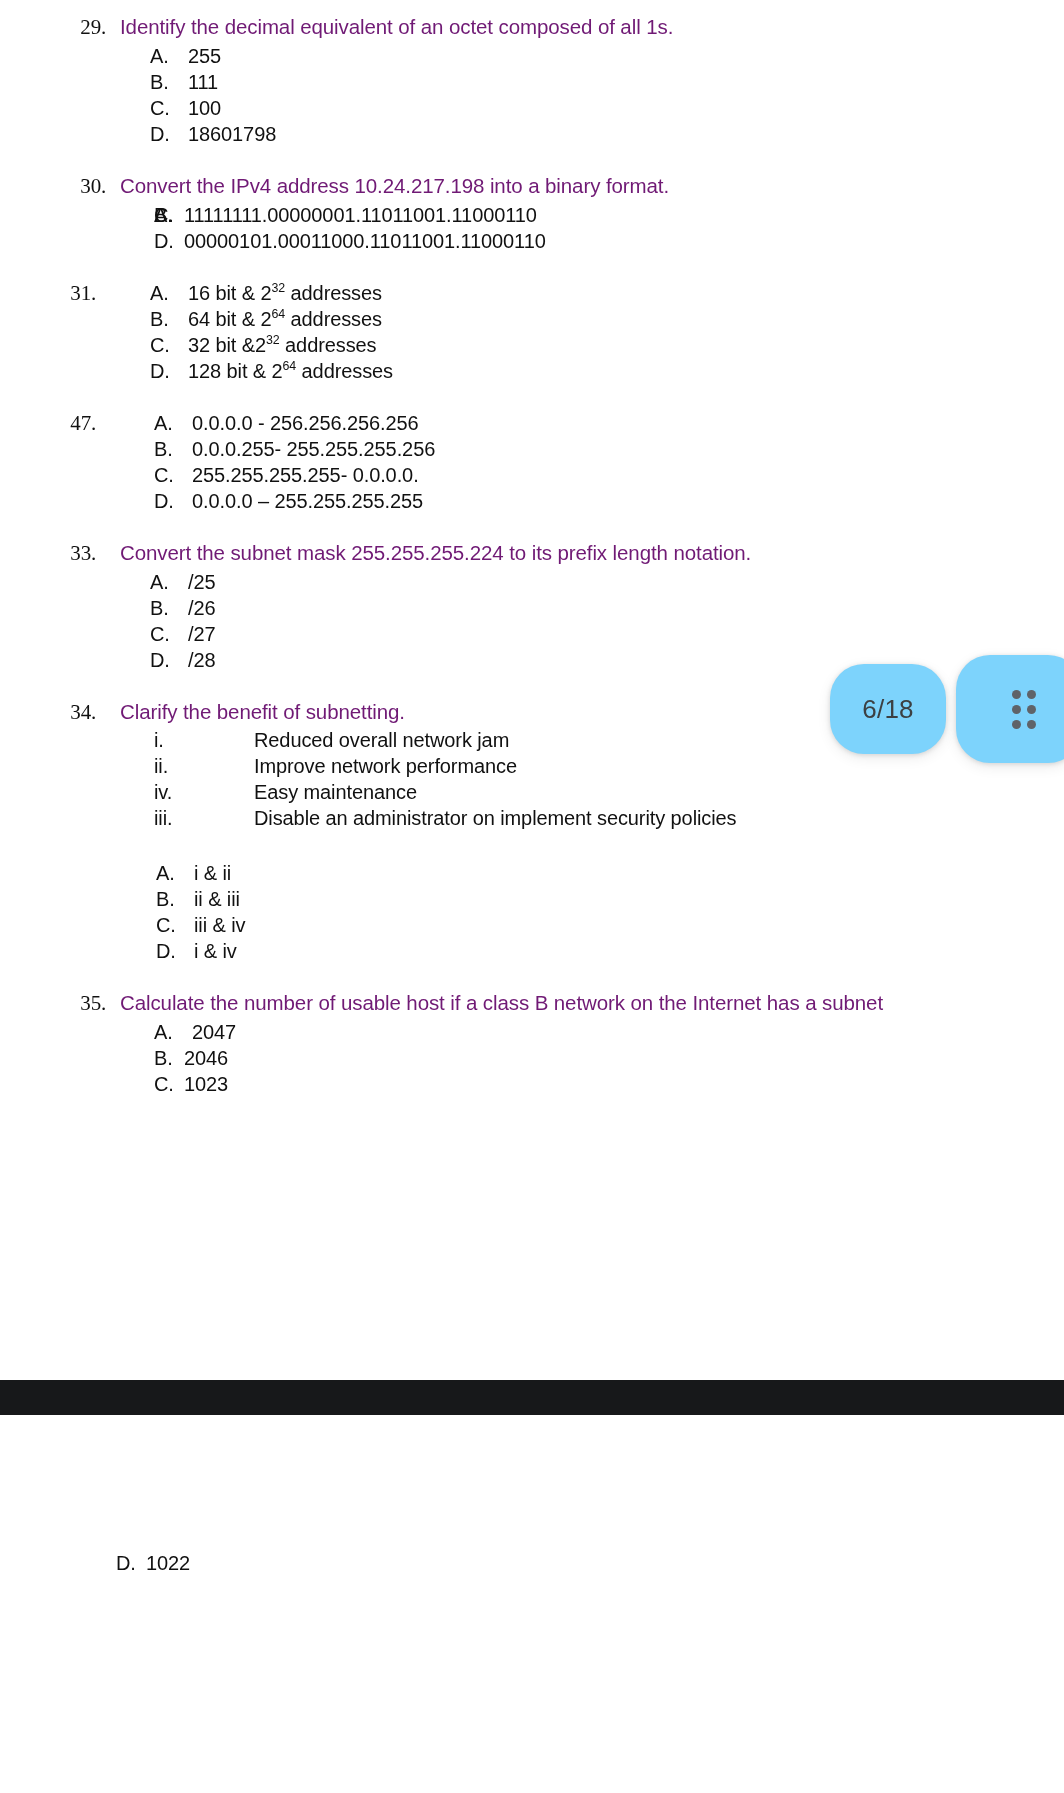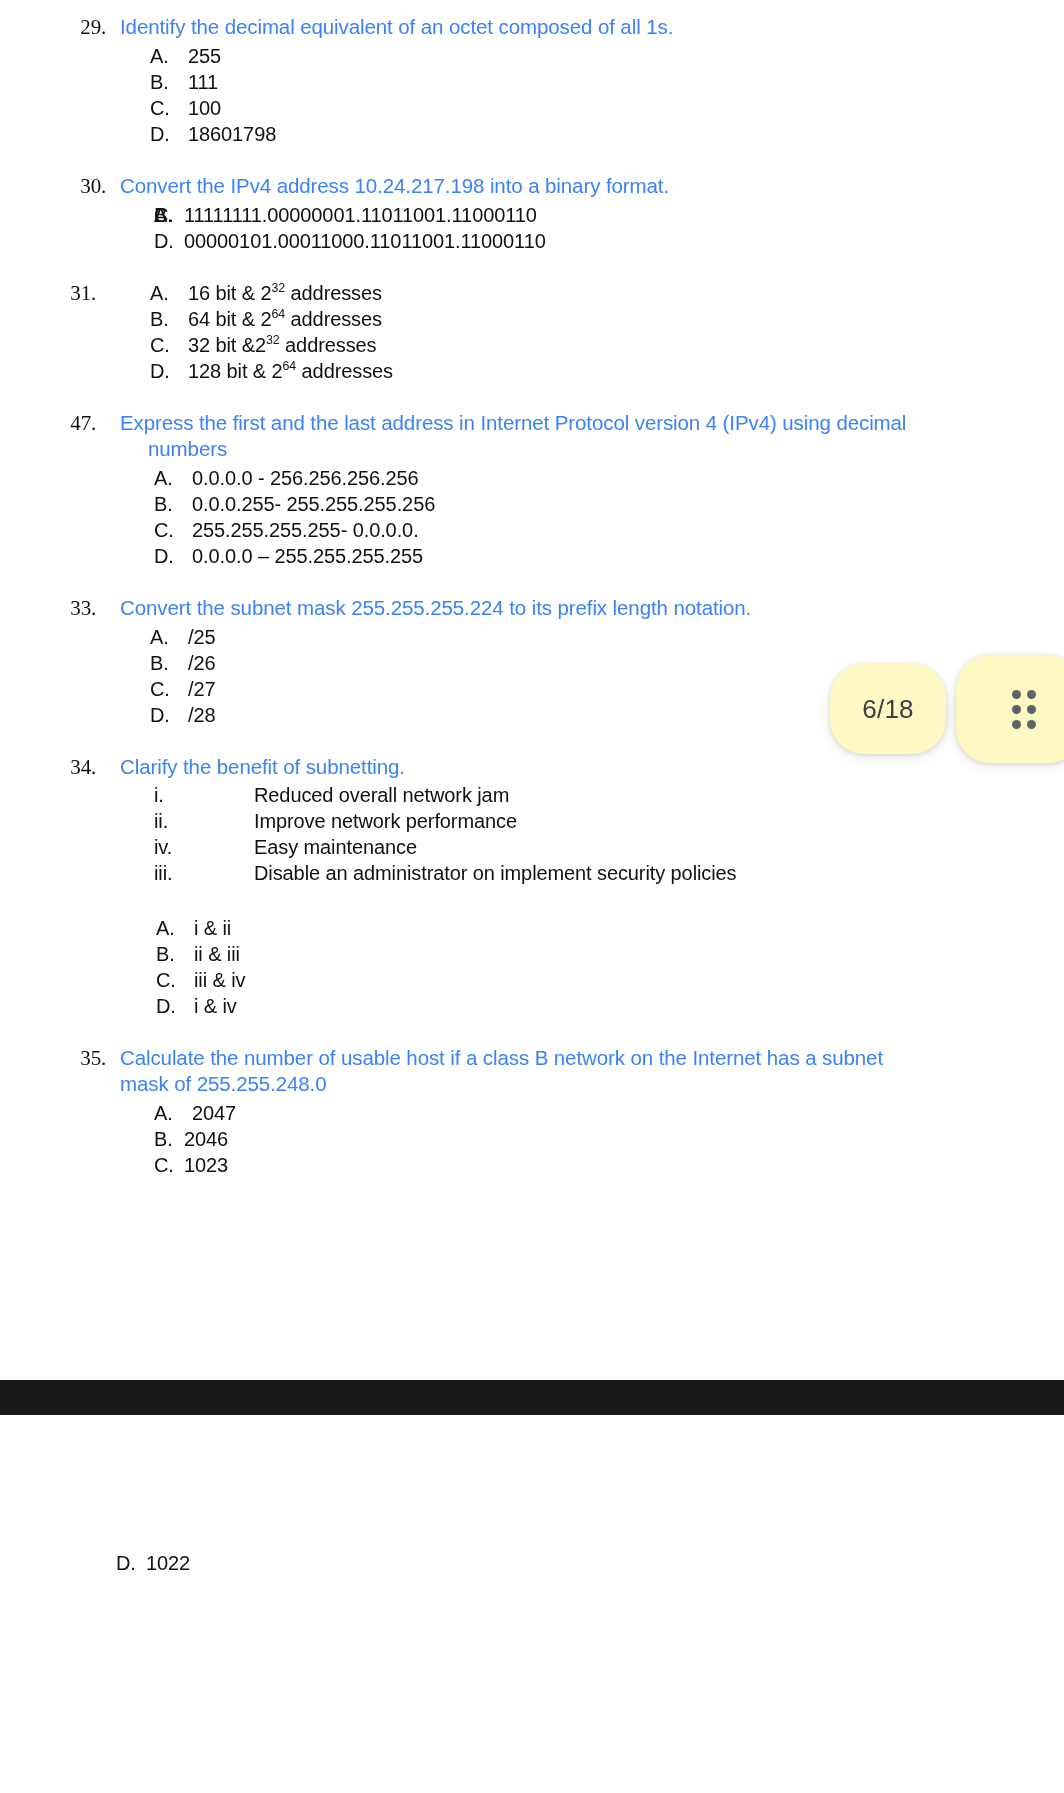--- a/index.html
+++ b/index.html
@@ -54,21 +54,21 @@
     font-family: "Liberation Serif", serif;
     font-size: 21px;
     line-height: 26px;
     color: #111111;
     letter-spacing: -0.2px;
   }
   .q-num.narrow { width: 64px; }
   .q-text {
     font-size: 20.5px;
     line-height: 26px;
-    color: #3b82f6;
+    color: #701a75;
     letter-spacing: -0.1px;
   }
   .q-text .cont {
     display: block;
     padding-left: 28px;
   }
 
   
   .opts {
     margin: 3px 0 0 0;
@@ -131,21 +131,21 @@
   .viewer-overlay {
     position: absolute;
     right: -18px;
     top: 655px;
     display: flex;
     align-items: center;
     gap: 10px;
     z-index: 40;
   }
   .pill {
-    background: #fef9c3;
+    background: #7dd3fc;
     border-radius: 34px;
     box-shadow: 0 1px 5px rgba(0,0,0,0.13), 0 4px 14px rgba(0,0,0,0.08);
     display: flex;
     align-items: center;
     justify-content: center;
   }
   .pill-page {
     width: 116px;
     height: 90px;
     font-size: 26px;
@@ -242,21 +242,20 @@
       </li>
       <li class="opt gap-a">
         <span class="opt-letter">D.</span>
         <span class="opt-body"><span>128 bit &amp; 2</span><sup>64</sup><span> addresses</span></span>
       </li>
     </ul>
   </div>
 
   <div class="q">
     <div class="q-num narrow">47.</div>
-    <div class="q-text"><span>Express the first and the last address in Internet Protocol version 4 (IPv4) using decimal</span><span class="cont">numbers</span></div>
     <ul class="opts indent-b">
       <li class="opt gap-a">
         <span class="opt-letter">A.</span>
         <span class="opt-body">0.0.0.0 - 256.256.256.256</span>
       </li>
       <li class="opt gap-a">
         <span class="opt-letter">B.</span>
         <span class="opt-body">0.0.0.255- 255.255.255.256</span>
       </li>
       <li class="opt gap-a">
@@ -330,21 +329,21 @@
       </li>
       <li class="opt gap-a">
         <span class="opt-letter">D.</span>
         <span class="opt-body">i &amp; iv</span>
       </li>
     </ul>
   </div>
 
   <div class="q">
     <div class="q-num">35.</div>
-    <div class="q-text"><span>Calculate the number of usable host if a class B network on the Internet has a subnet</span><span class="cont" style="padding-left:0">mask of 255.255.248.0</span></div>
+    <div class="q-text"><span>Calculate the number of usable host if a class B network on the Internet has a subnet</span></div>
     <ul class="opts indent-b">
       <li class="opt gap-a">
         <span class="opt-letter">A.</span>
         <span class="opt-body">2047</span>
       </li>
       <li class="opt gap-b">
         <span class="opt-letter">B.</span>
         <span class="opt-body">2046</span>
       </li>
       <li class="opt gap-b">

